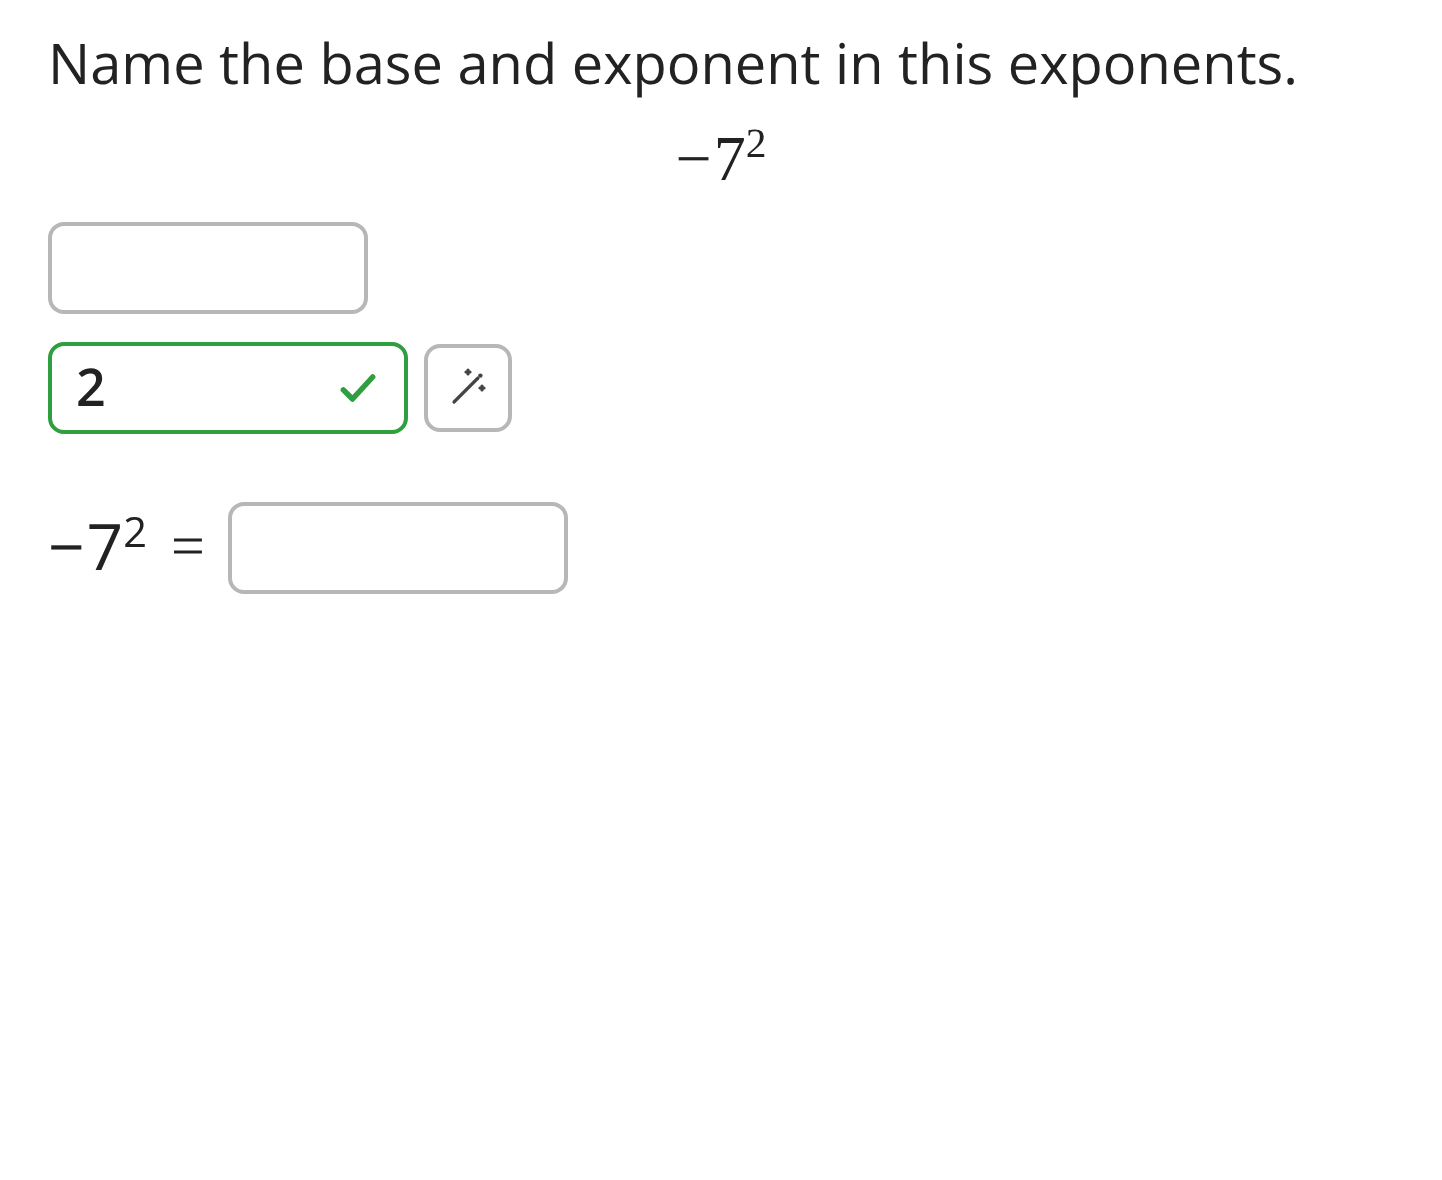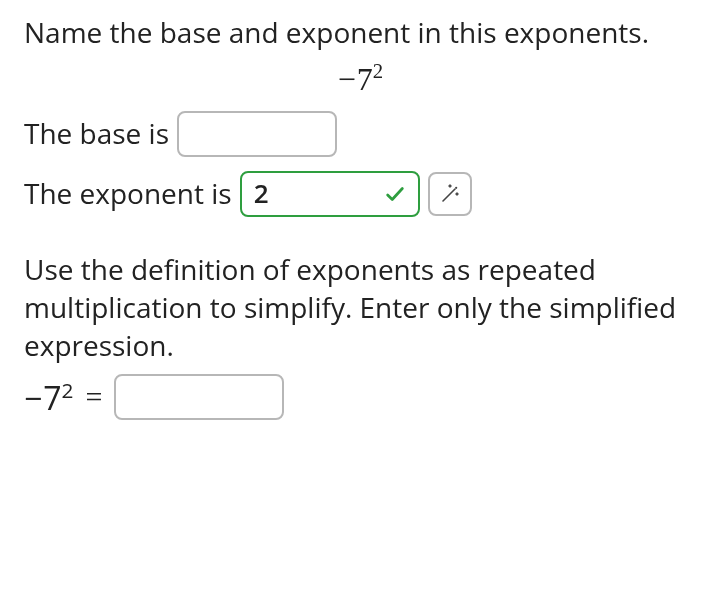--- a/index.html
+++ b/index.html
@@ -108,28 +108,26 @@
 
   <div class="prompt1">Name the base and exponent in this exponents.</div>
 
   <div class="expr-center">
     <span class="mathexpr">
       <span class="minus">−</span><span>7</span><sup>2</sup>
     </span>
   </div>
 
   <div class="row base-row">
-    <span>The base is</span>
     <span class="input-box">
       <span class="value"></span>
     </span>
   </div>
 
   <div class="row exp-row">
-    <span>The exponent is</span>
     <span class="input-box correct">
       <span class="value">2</span>
       <span class="check-icon">
         <svg width="22" height="22" viewBox="0 0 24 24" fill="none" stroke="#2e9e3f" stroke-width="3" stroke-linecap="round" stroke-linejoin="round">
           <polyline points="4 13 9 18 20 6"></polyline>
         </svg>
       </span>
     </span>
     <span class="tool-btn">
       <svg width="24" height="24" viewBox="0 0 24 24">
@@ -139,21 +137,20 @@
           <line x1="18" y1="12" x2="20" y2="12"></line>
           <line x1="19" y1="11" x2="19" y2="13"></line>
           <line x1="11" y1="4" x2="13" y2="4"></line>
           <line x1="12" y1="3" x2="12" y2="5"></line>
         </g>
       </svg>
     </span>
   </div>
 
   <div class="section2">
-    <div class="prompt2">Use the definition of exponents as repeated multiplication to simplify. Enter only the simplified expression.</div>
     <div class="eq-row">
       <span class="mathexpr">
         <span class="minus">−</span><span>7</span><sup>2</sup>
       </span>
       <span class="eq-sign">=</span>
       <span class="input-box">
         <span class="value"></span>
       </span>
     </div>
   </div>

